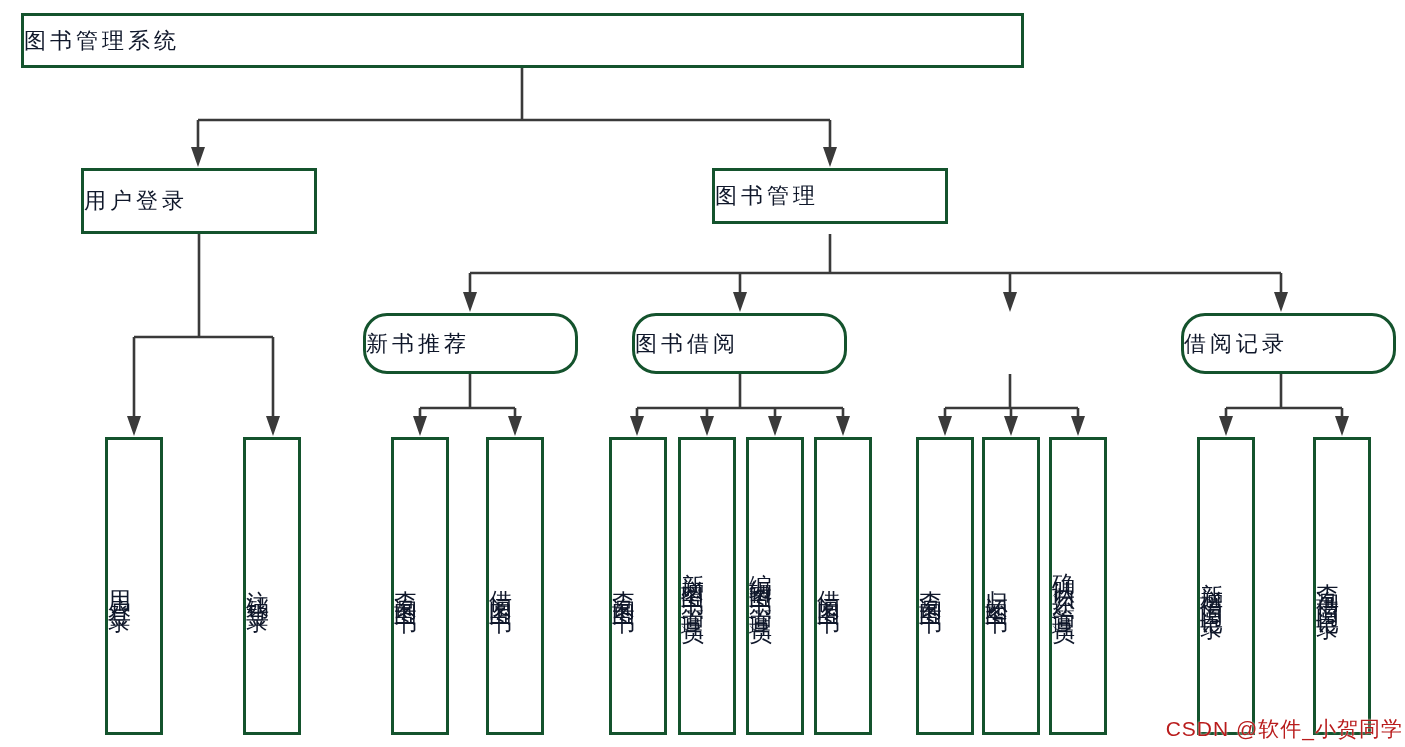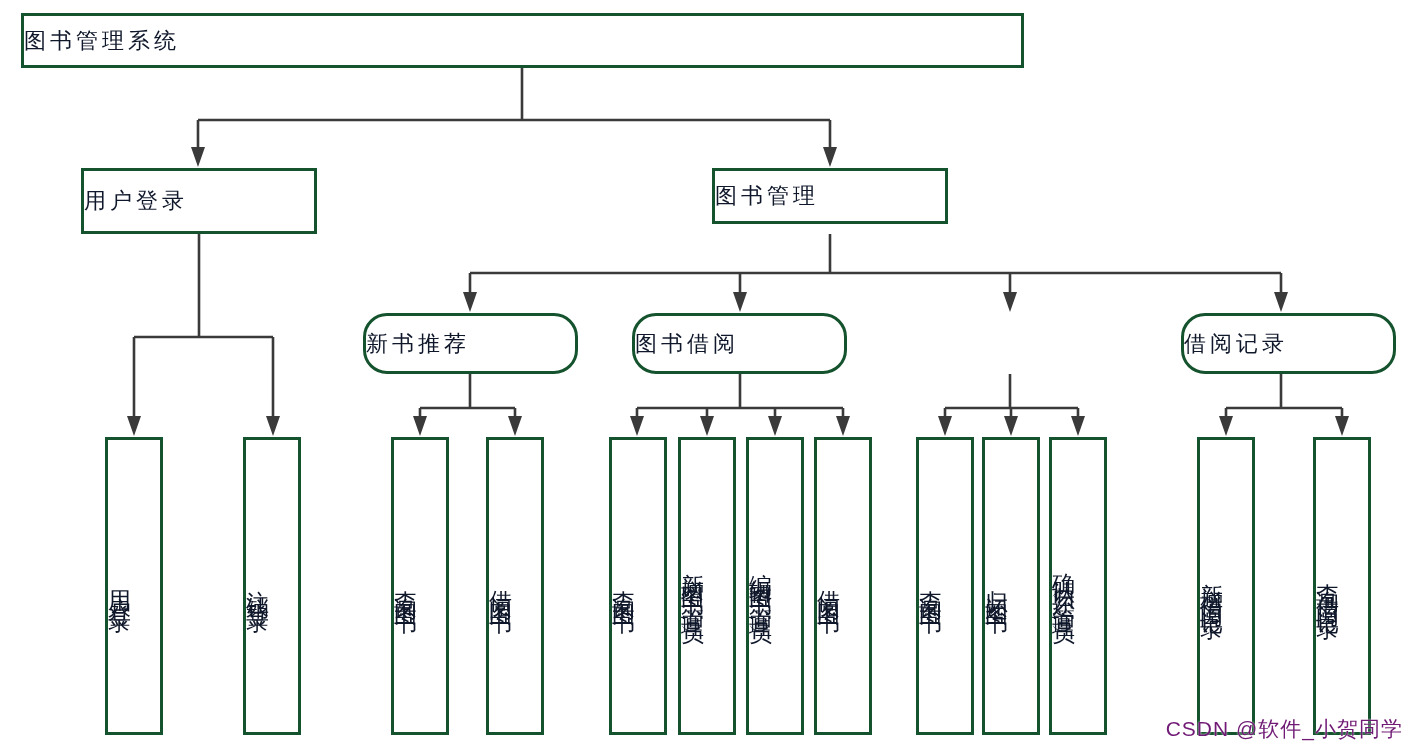--- a/index.html
+++ b/index.html
@@ -61,21 +61,21 @@
   .lf9  { left: 916px; }
   .lf10 { left: 982px; }
   .lf11 { left: 1049px; }
   .lf12 { left: 1197px; }
   .lf13 { left: 1313px; }
   .watermark {
     position: absolute;
     right: 2px;
     bottom: 4px;
     font-size: 21px;
-    color: #701a75;
+    color: #b91c1c;
     letter-spacing: 1px;
     text-shadow: 0 0 2px #ffffff;
     white-space: nowrap;
   }
 </style>
 </head>
 <body>
 
 <div class="canvas">
 

